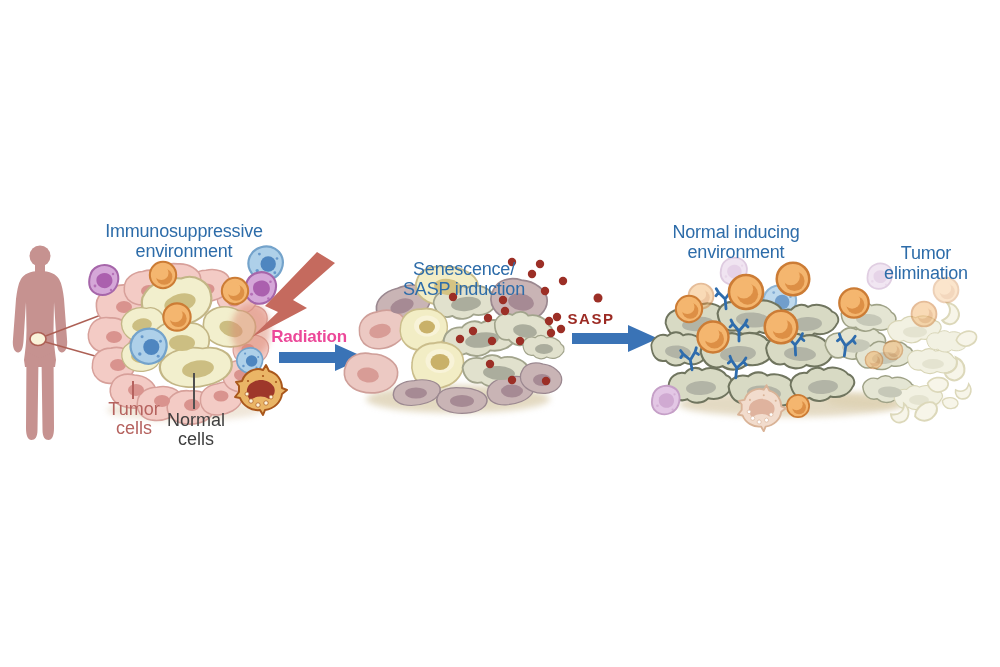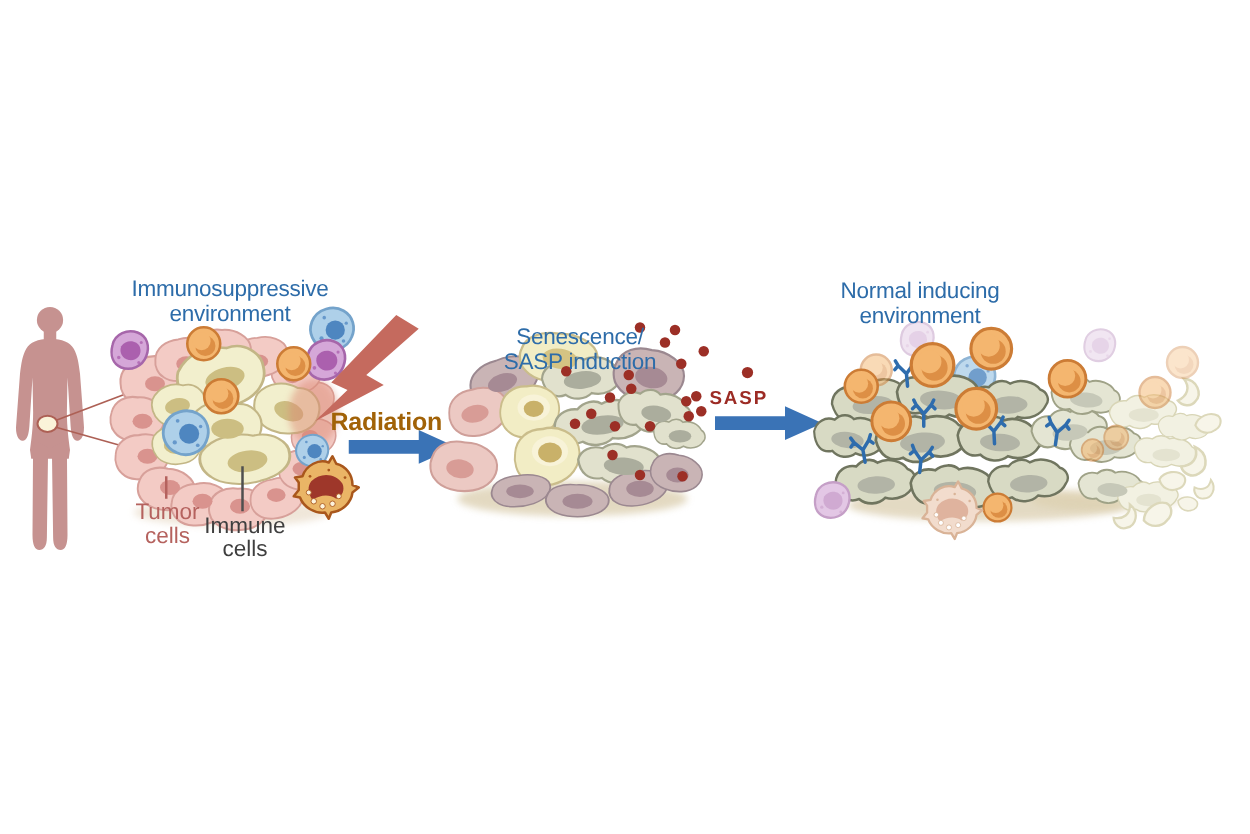--- a/index.html
+++ b/index.html
@@ -1,21 +1,21 @@
 <!DOCTYPE html>
 <html><head>
 <meta charset="utf-8">
 <style>
   html,body{margin:0;padding:0;background:#fff;}
   .stage{position:relative;width:1000px;height:667px;background:#ffffff;overflow:hidden;
          font-family:"Liberation Sans",sans-serif;}
   .stage svg{position:absolute;left:0;top:0;}
   .lbl{position:absolute;transform:translateX(-50%);text-align:center;white-space:pre-line;}
   .title{font-size:18px;line-height:20px;color:#2d6ca9;letter-spacing:-0.2px;}
-  .radiation{font-size:20px;font-weight:bold;color:#a16207;letter-spacing:-0.2px;}
+  .radiation{font-size:17px;font-weight:bold;color:#ec4899;letter-spacing:-0.2px;}
   .sasp{font-size:15px;font-weight:bold;color:#9c2b24;letter-spacing:1.5px;}
   .normal{font-size:18px;line-height:19px;color:#b5625e;}
   .tumor{font-size:18px;line-height:19px;color:#3f3f3f;}
 
   
   .pk{fill:#f3cbc5;stroke:#d7a09a;stroke-width:2;}
   .pkn{fill:#d9938e;}
   .cr{fill:#f2efcd;stroke:#c3b686;stroke-width:1.8;}
   .crn{fill:#ccbe82;}
   .pk2{fill:#ecc9c3;stroke:#cf9f99;stroke-width:1.8;}
@@ -346,19 +346,20 @@
     <use href="#macro" class="macro2" transform="translate(761,410) scale(0.92)"></use>
   </g>
 </svg>
 
 <div class="lbl title" style="left:184px;top:221px;">Immunosuppressive
 environment</div>
 <div class="lbl title" style="left:464px;top:235px;margin-top:24px;">Senescence/
 SASP induction</div>
 <div class="lbl title" style="left:736px;top:222px;">Normal inducing
 environment</div>
+<div class="lbl title" style="left:926px;top:243px;">Tumor elimination</div>
 <div class="lbl radiation" style="left:309px;top:327px;">Radiation</div>
 <div class="lbl sasp" style="left:591px;top:310px;">SASP</div>
 <div class="lbl normal" style="left:134px;top:400px;">Tumor
 cells</div>
-<div class="lbl tumor" style="left:196px;top:411px;">Immune
+<div class="lbl tumor" style="left:196px;top:411px;">Normal
 cells</div>
 </div>
 
 </body></html>

